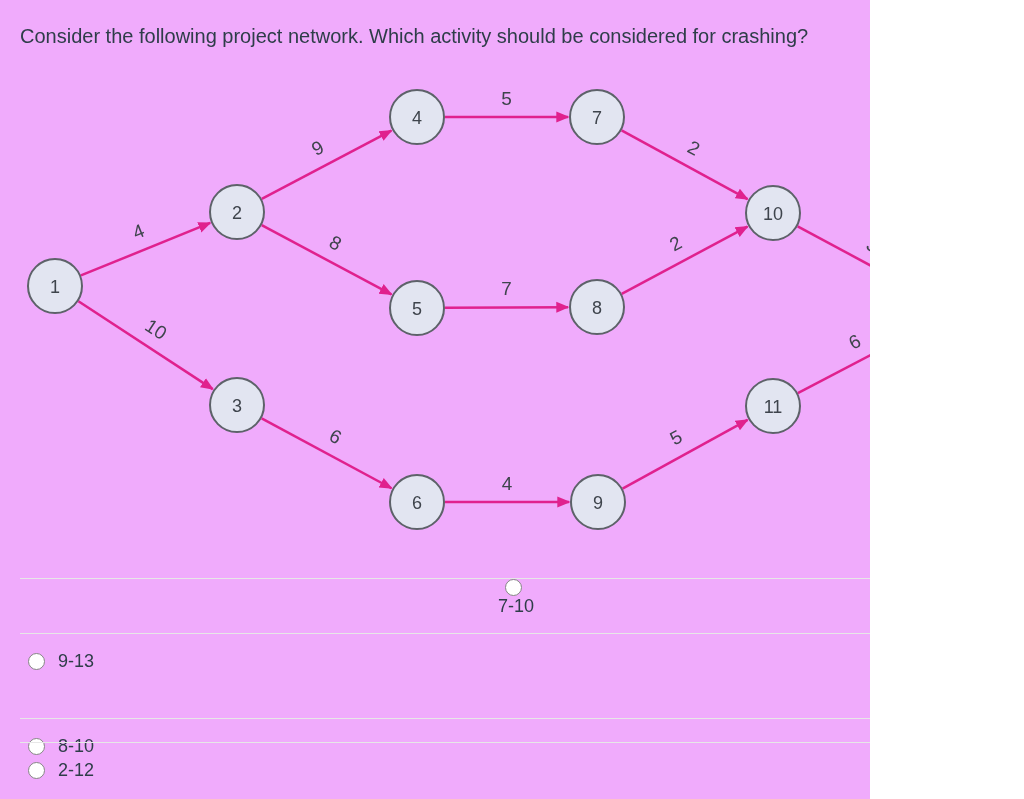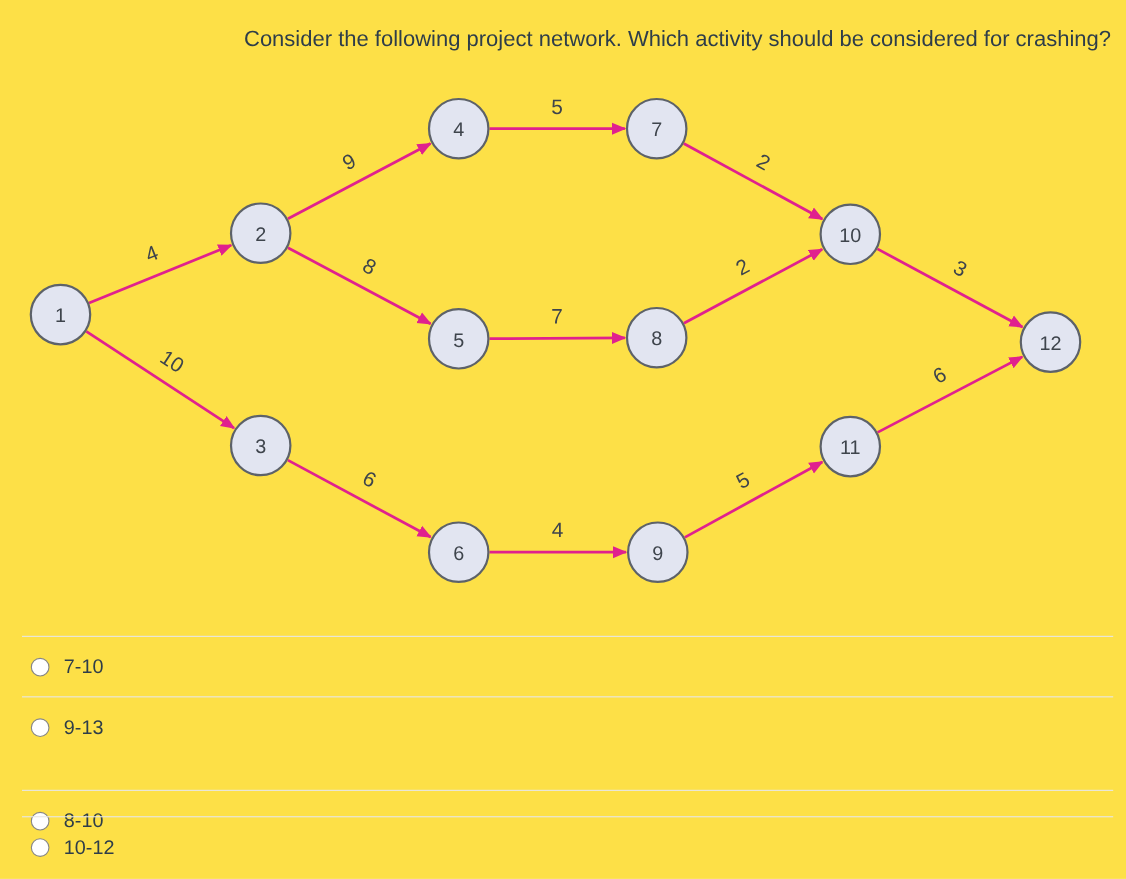--- a/index.html
+++ b/index.html
@@ -1,23 +1,22 @@
 <!DOCTYPE html>
 <html><head>
 <meta charset="utf-8">
 <style>
   html,body{margin:0;padding:0;background:#ffffff;}
   .page{
     position:relative;
-    width:1024px;
+    width:870px;
     height:799px;
-    background:#fde047;
+    background:#f0abfc;
     font-family:"Liberation Sans", sans-serif;
     overflow:hidden;
-    text-align:right;
   }
   .question-title{
     position:absolute;
     left:20px;
     top:24px;
     width:990px;
     font-size:20px;
     line-height:1.25;
     color:#2e3d49;
   }
@@ -142,31 +141,31 @@
         <circle cx="773" cy="406" r="27" fill="#e2e5f1" stroke="#5d6269" stroke-width="2"></circle>
         <text x="773" y="407" fill="#3e444c" font-size="18" text-anchor="middle" dominant-baseline="central">11</text>
       </g>
       <g>
         <circle cx="955" cy="311" r="27" fill="#e2e5f1" stroke="#5d6269" stroke-width="2"></circle>
         <text x="955" y="312" fill="#3e444c" font-size="18" text-anchor="middle" dominant-baseline="central">12</text>
       </g>
     </svg>
 
   <div class="options">
-    <div class="option-row" style="top:578px;">
+    <div class="option-row" style="top:578px;flex-direction:column;">
       <span class="radio"></span>
       <span class="option-label">7-10</span>
     </div>
     <div class="option-row" style="top:633px;">
       <span class="radio"></span>
       <span class="option-label">9-13</span>
     </div>
     <div class="option-row" style="top:718px;">
       <span class="radio"></span>
       <span class="option-label">8-10</span>
     </div>
     <div class="option-row" style="top:742px;">
       <span class="radio"></span>
-      <span class="option-label">10-12</span>
+      <span class="option-label">2-12</span>
     </div>
   </div>
 
 </div>
 
 </body></html>

